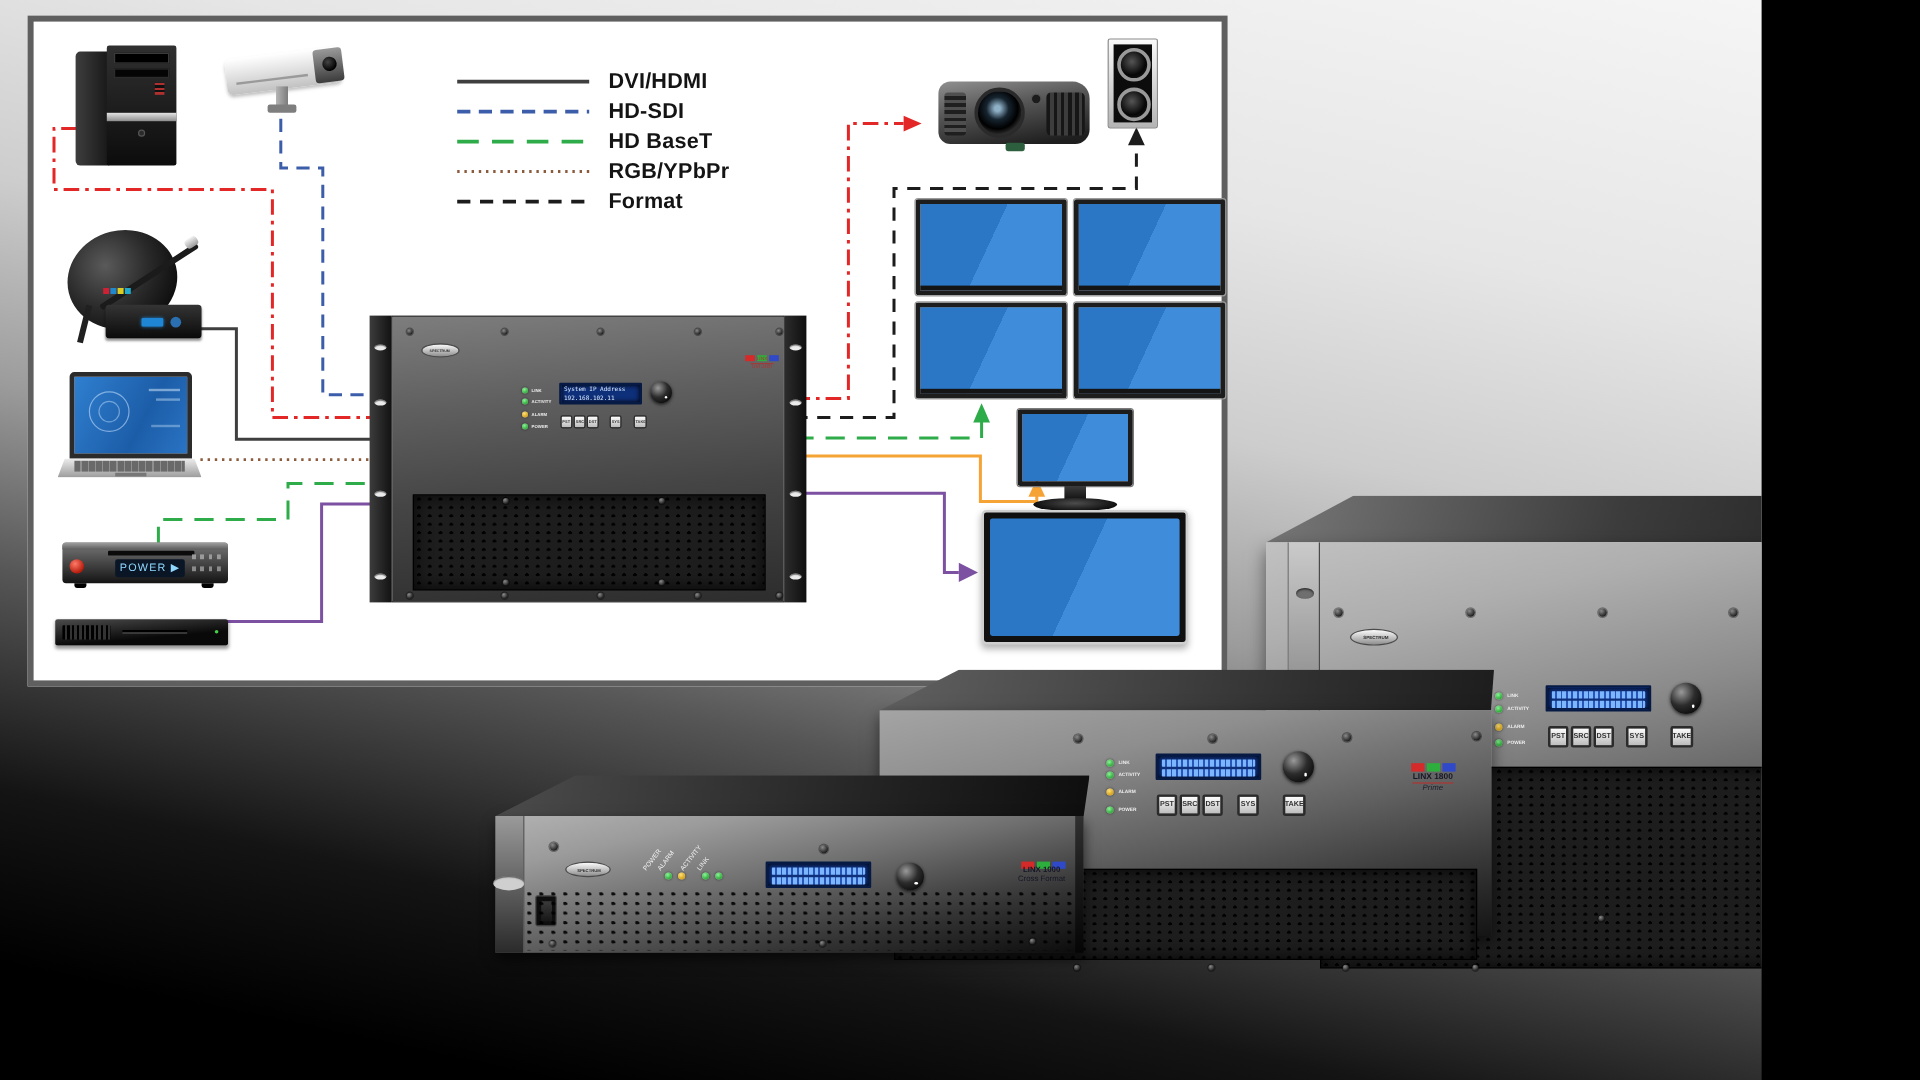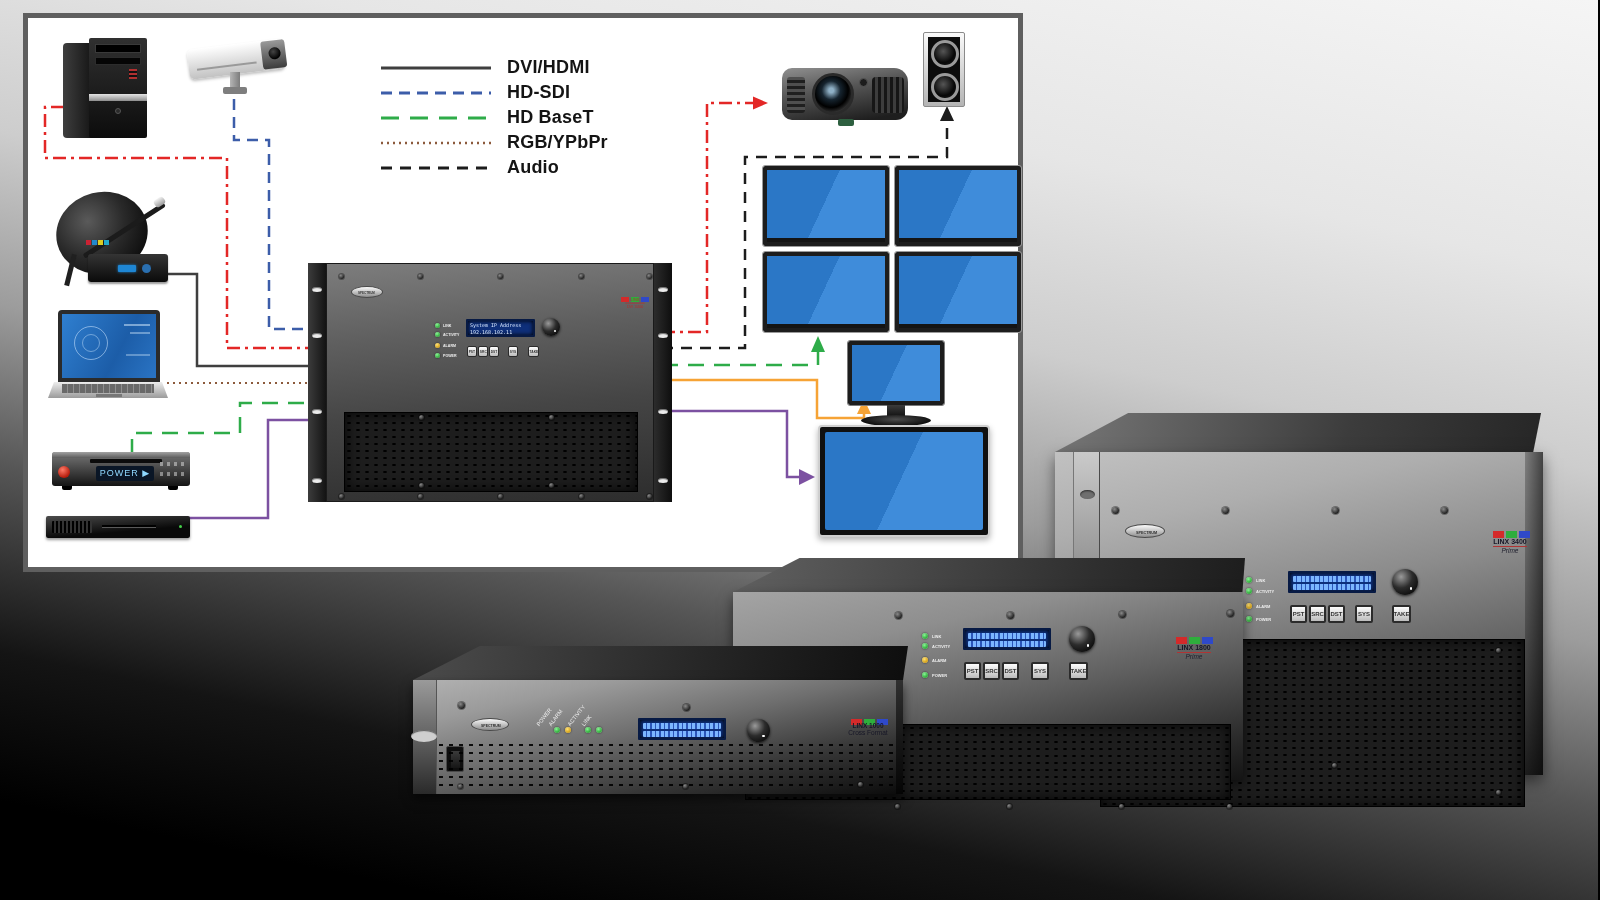--- a/index.html
+++ b/index.html
@@ -1,18 +1,18 @@
 <!DOCTYPE html>
 <html><head>
 <meta charset="utf-8">
 <style>
   *{margin:0;padding:0;box-sizing:border-box}
   html,body{width:1600px;height:900px;background:#000}
   .abs{position:absolute}
-  #stage{position:relative;width:1598px;height:900px;overflow:hidden;
+  #stage{position:relative;width:1468px;height:900px;overflow:hidden;
     font-family:"Liberation Sans",sans-serif;
     background:linear-gradient(192deg,#f5f5f5 0%,#e6e6e6 22%,#cdcdcd 38%,#9c9c9c 52%,#565656 65%,#141414 80%,#000 92%)}
   
   .panel{left:23px;top:13px;width:1000px;height:559px;background:#fff;border:5px solid #5f5f5f}
   
   .legend{left:380px;top:55px}
   .lg-row{display:flex;align-items:center;height:25px;gap:15px}
   .lg-label{font-size:18px;font-weight:bold;color:#141414;letter-spacing:.2px}
   
   .screw{width:7px;height:7px;border-radius:50%;background:radial-gradient(circle at 35% 30%,#8a8a8a,#1a1a1a 75%);box-shadow:0 0 0 1px rgba(0,0,0,.35)}
@@ -92,21 +92,21 @@
     <div class="lg-row">
       <svg width="112" height="8">
           <line x1="1" y1="4" x2="111" y2="4" stroke-width="2.5" stroke-dasharray="2 4" stroke="#8c5a3c"></line>
         </svg>
       <span class="lg-label">RGB/YPbPr</span>
       </div>
     <div class="lg-row">
       <svg width="112" height="8">
           <line x1="1" y1="4" x2="111" y2="4" stroke-width="3" stroke-dasharray="11 8" stroke="#1c1c1c"></line>
         </svg>
-      <span class="lg-label">Audio</span>
+      <span class="lg-label">Format</span>
       </div>
   </div>
 
   <div class="abs" style="left:63px;top:38px;width:84px;height:100px">
     <div class="abs" style="left:0;top:5px;width:28px;height:95px;background:linear-gradient(90deg,#3e3e3e,#171717);border-radius:4px 0 0 4px"></div>
     <div class="abs" style="left:26px;top:0;width:58px;height:100px;background:linear-gradient(180deg,#303030,#0c0c0c);border-radius:2px">
       <div class="abs" style="left:6px;top:6px;width:46px;height:9px;background:#000;border:1px solid #3a3a3a"></div>
       <div class="abs" style="left:6px;top:19px;width:46px;height:8px;background:#050505;border:1px solid #2c2c2c"></div>
       <div class="abs" style="left:40px;top:31px;width:8px;height:10px;background:repeating-linear-gradient(0deg,#b03030 0 2px,#111 2px 4px)"></div>
       <div class="abs" style="left:0;top:56px;width:58px;height:7px;background:linear-gradient(#e4e4e4,#8d8d8d)"></div>

